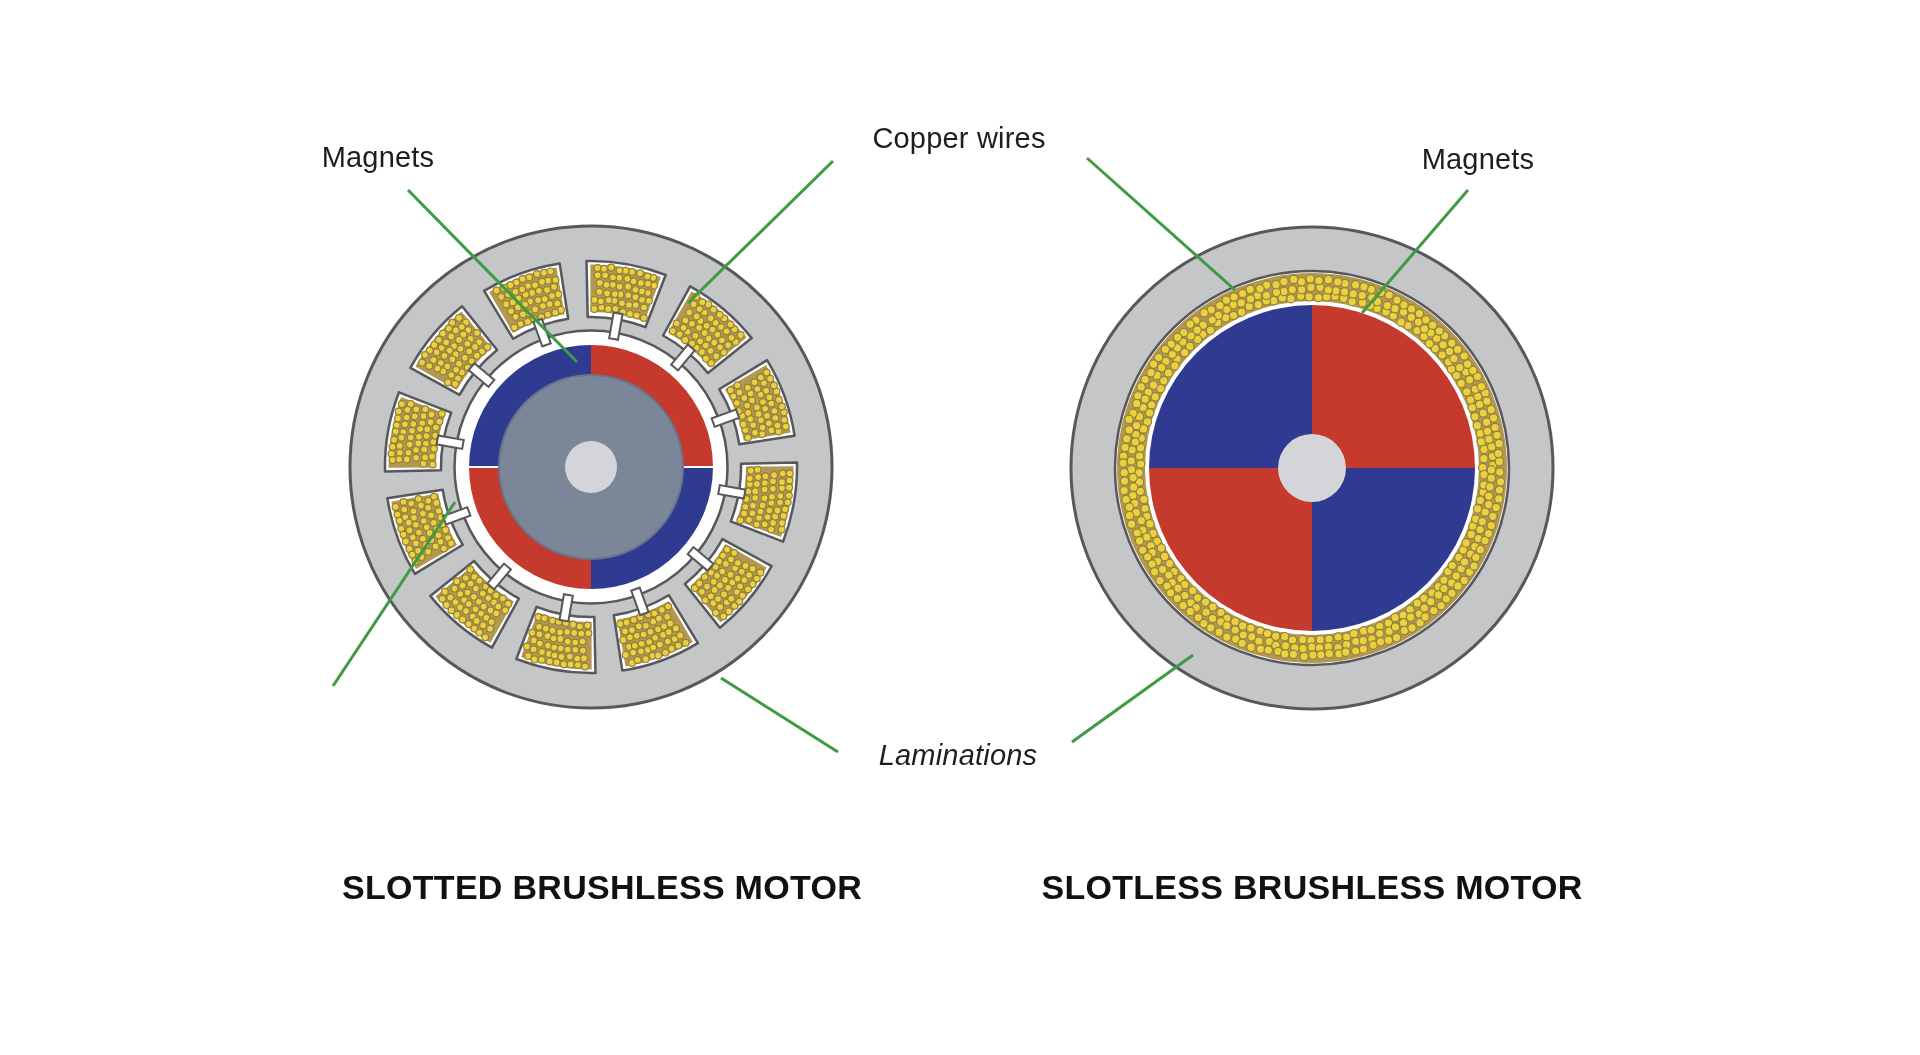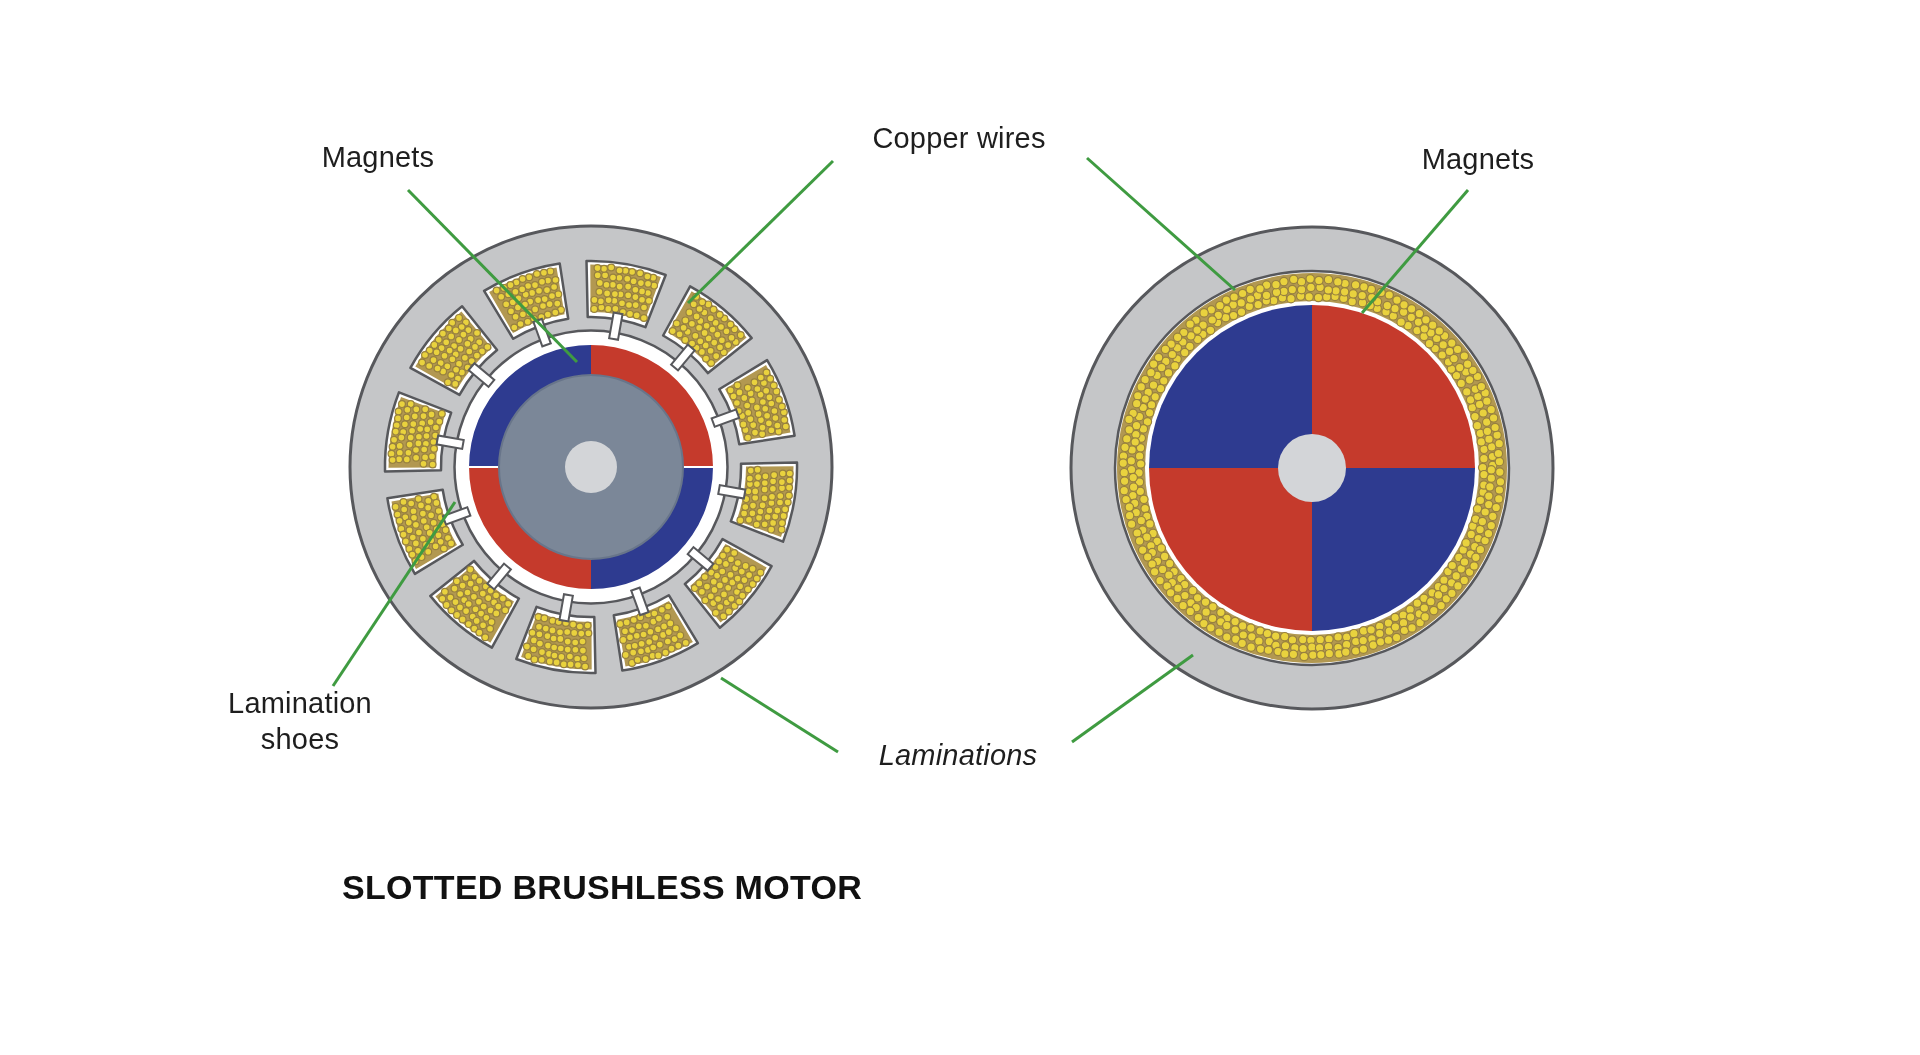--- a/index.html
+++ b/index.html
@@ -1099,19 +1099,19 @@
         <line x1="1072" y1="742" x2="1193" y2="655" stroke="#3f9b41" stroke-width="3"></line>
       </g>
     </svg>
 
   <div class="lbl" id="lbl-magnets-left">Magnets</div>
 
   <div class="lbl" id="lbl-copper-wires">Copper wires</div>
 
   <div class="lbl" id="lbl-magnets-right">Magnets</div>
 
-  <div class="lbl" id="lbl-lamination-shoes">Lamination shoes</div>
 
   <div class="lbl" id="lbl-laminations">Laminations</div>
 
   <div class="title" id="title-slotted">SLOTTED BRUSHLESS MOTOR</div>
 
+  <div class="title" id="title-slotless">SLOTLESS BRUSHLESS MOTOR</div>
 </div>
 
 </body></html>

